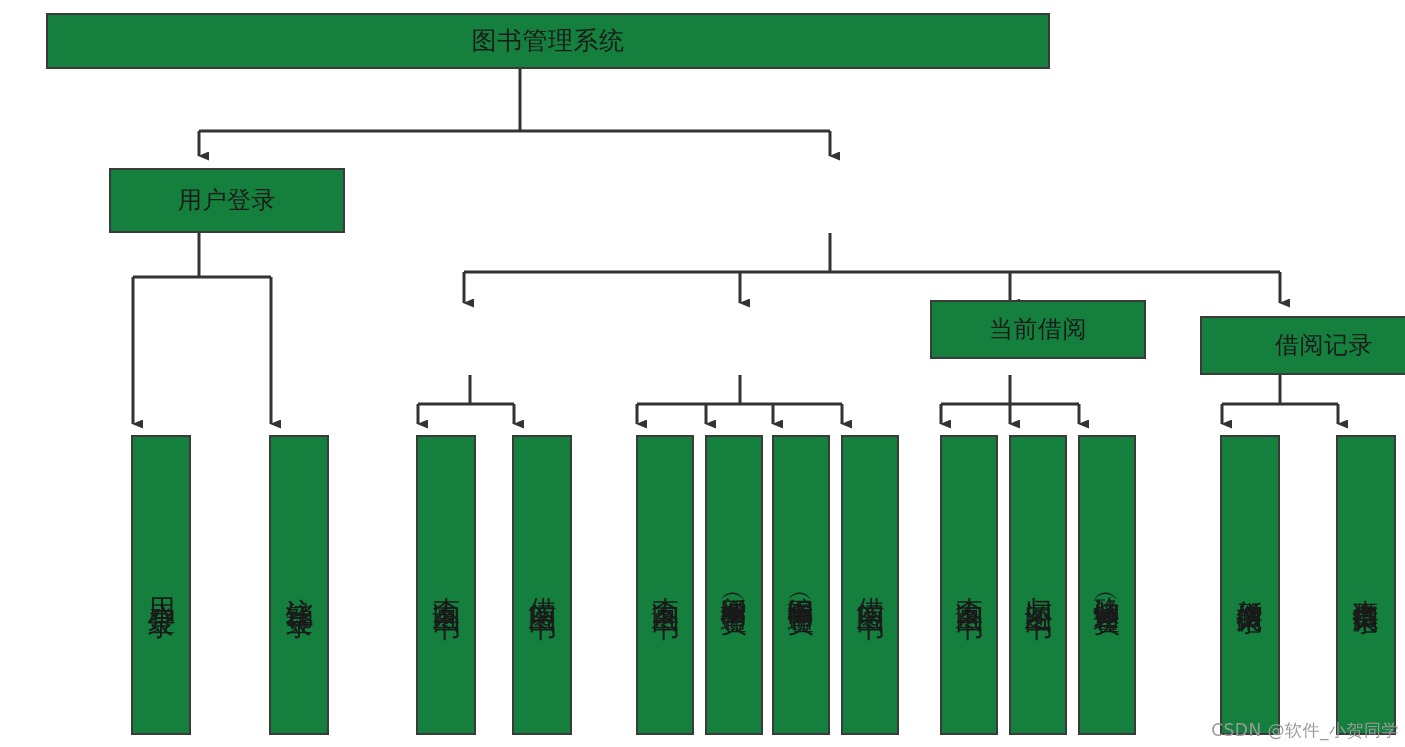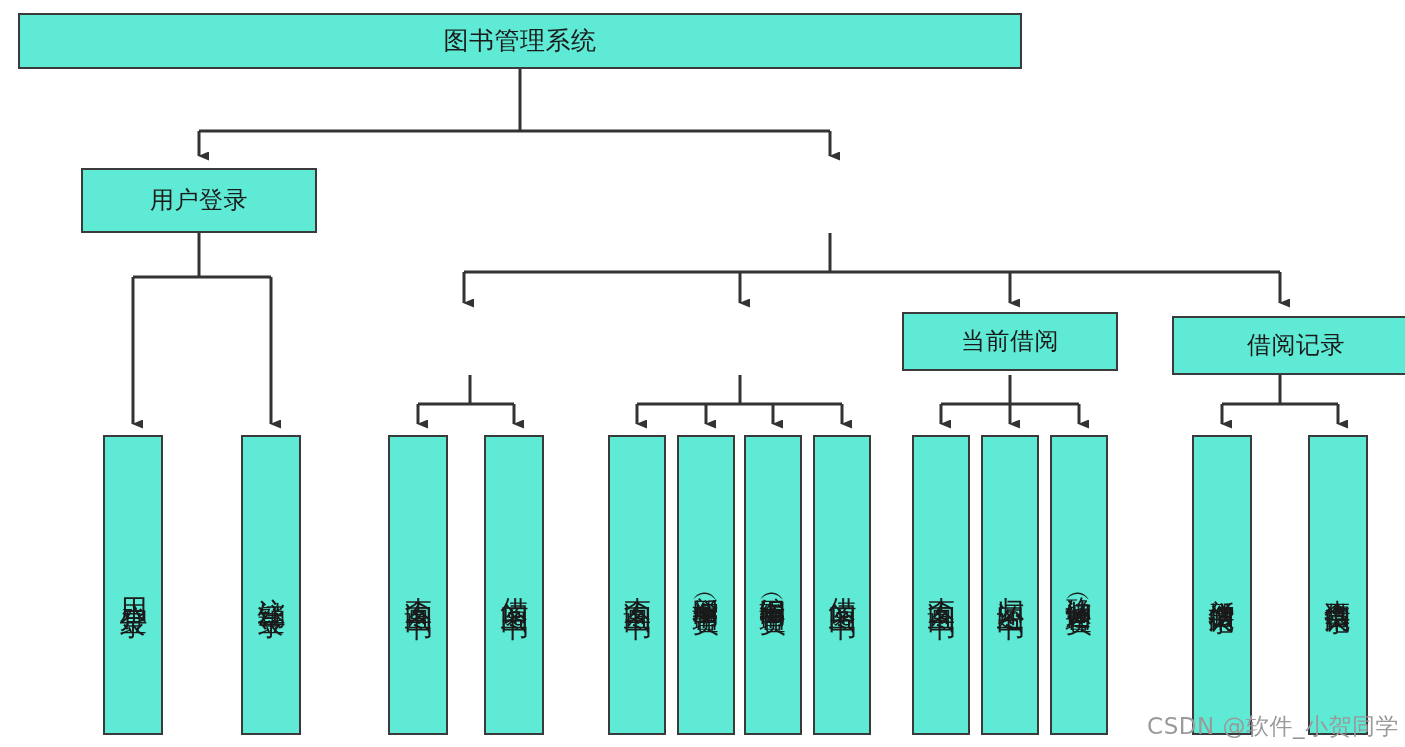--- a/index.html
+++ b/index.html
@@ -22,26 +22,27 @@
     position: absolute;
     left: 0;
     top: 0;
     width: 1405px;
     height: 747px;
     pointer-events: none;
   }
   .node {
     position: absolute;
     box-sizing: border-box;
-    background: #5eead4;
+    background: #15803d;
     border: 2.5px solid #3a3a3a;
     display: flex;
     align-items: center;
     justify-content: center;
     z-index: 2;
+    margin-left: 28px;
   }
   .node-label {
     color: #1a1a1a;
     line-height: 1.06;
     white-space: pre;
     text-align: center;
   }
   
   .node.horiz .node-label {
     writing-mode: horizontal-tb;
@@ -64,21 +65,21 @@
     line-height: 1;
   }
   .node.vert.tight .node-label {
     font-size: 26px;
     letter-spacing: 2px;
   }
   #watermark {
     position: absolute;
     right: 6px;
     bottom: 5px;
-    font-size: 23px;
+    font-size: 17px;
     color: #9a9a9a;
     letter-spacing: 0.5px;
     z-index: 5;
     white-space: pre;
   }
 </style>
 </head>
 <body>
 
 <div id="diagram-root">
@@ -134,21 +135,21 @@
   </svg>
 
   <div class="node horiz root" style="left:18px; top:13px; width:1004px; height:56px;">
     <span class="node-label">图书管理系统</span>
   </div>
 
   <div class="node horiz" style="left:81px; top:168px; width:236px; height:65px;">
     <span class="node-label">用户登录</span>
   </div>
 
-  <div class="node horiz" style="left:902px; top:312px; width:216px; height:59px;">
+  <div class="node horiz" style="left:902px; top:300px; width:216px; height:59px;">
     <span class="node-label">当前借阅</span>
   </div>
   <div class="node horiz" style="left:1172px; top:316px; width:248px; height:59px;">
     <span class="node-label">借阅记录</span>
   </div>
 
   <div class="node vert" style="left:103px; top:435px; width:60px; height:300px;">
     <span class="node-label">用户登录</span>
   </div>
   <div class="node vert" style="left:241px; top:435px; width:60px; height:300px;">

